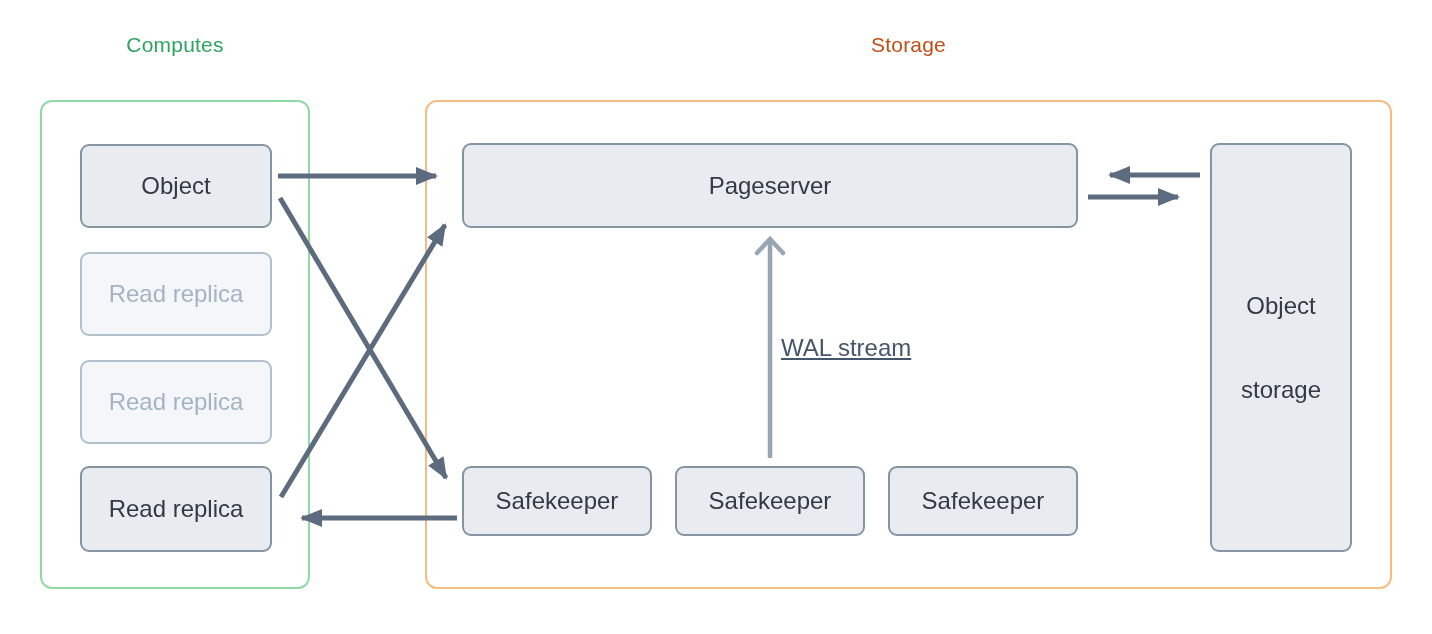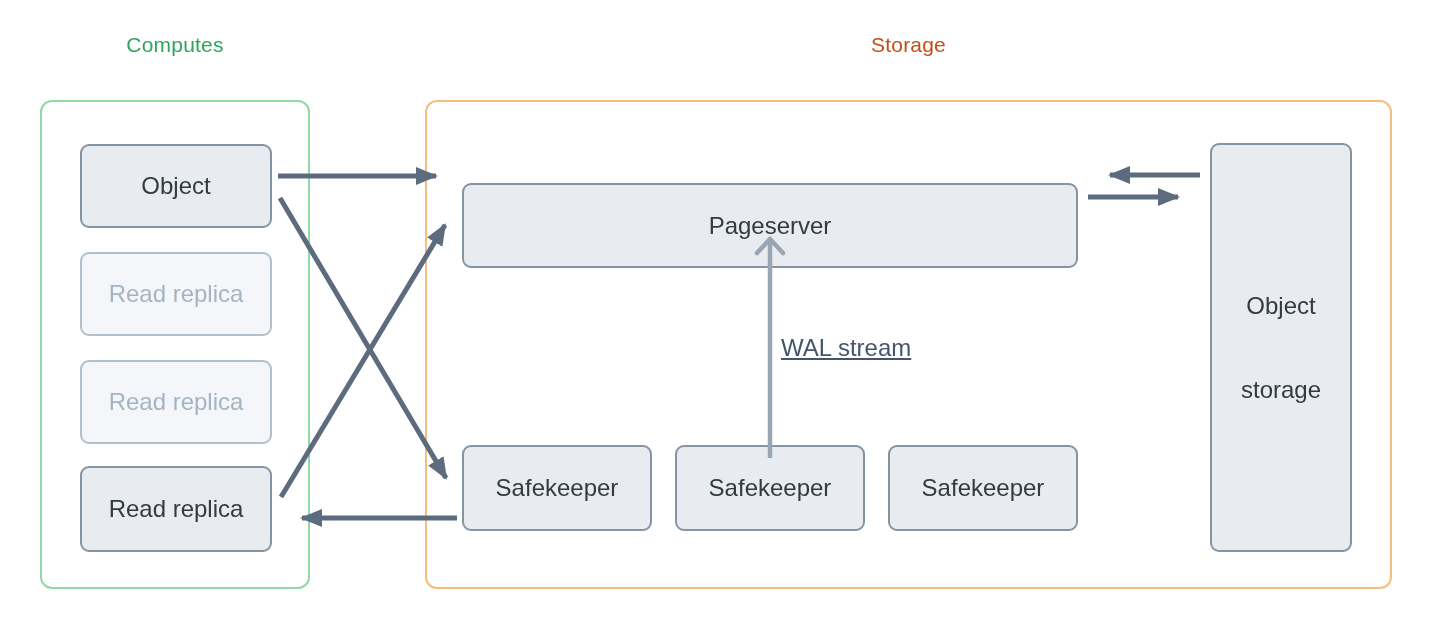--- a/index.html
+++ b/index.html
@@ -42,22 +42,22 @@
   }
   .node.faded{
     background:var(--faded-fill);border-color:var(--faded-border);
     color:var(--faded-text);
   }
   .compute-node{left:80px;width:192px;height:84px;}
   .n-primary{top:144px;}
   .n-replica1{top:252px;}
   .n-replica2{top:360px;}
   .n-replica3{top:466px;height:86px;}
-  .n-pageserver{left:462px;top:143px;width:616px;height:85px;margin-top:40px;}
-  .sk{top:445px;width:190px;height:86px;}
+  .n-pageserver{left:462px;top:143px;width:616px;height:85px;}
+  .sk{top:466px;width:190px;height:70px;}
   .n-sk1{left:462px;}
   .n-sk2{left:675px;}
   .n-sk3{left:888px;}
   .n-objstore{
     left:1210px;top:143px;width:142px;height:409px;
     flex-direction:column;gap:56px;border-radius:9px;
   }
   .arrow-layer{position:absolute;left:0;top:0;pointer-events:none;}
   .arrow-line{stroke:var(--arrow);stroke-width:5;fill:none;}
   .ah-fill{fill:var(--arrow);}

